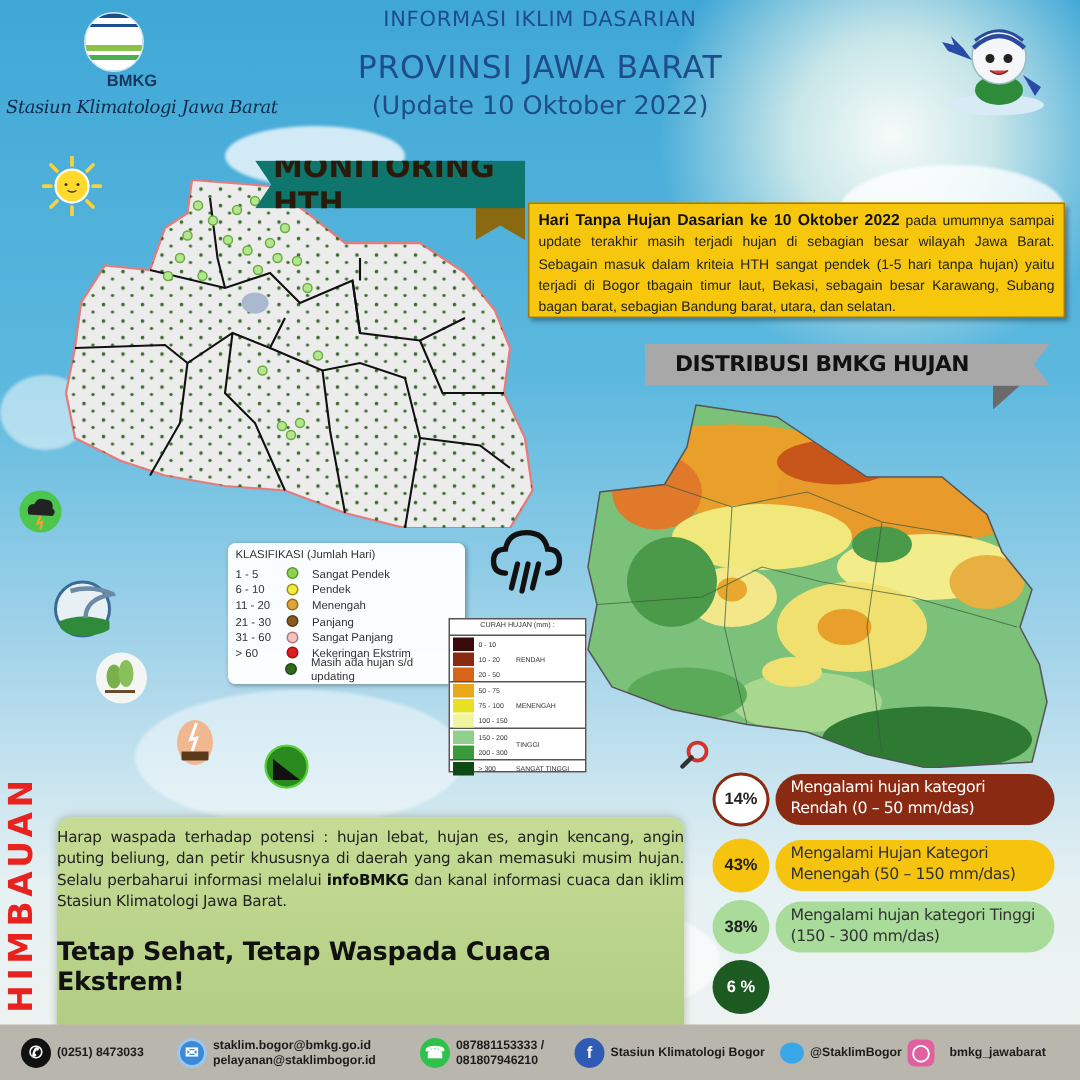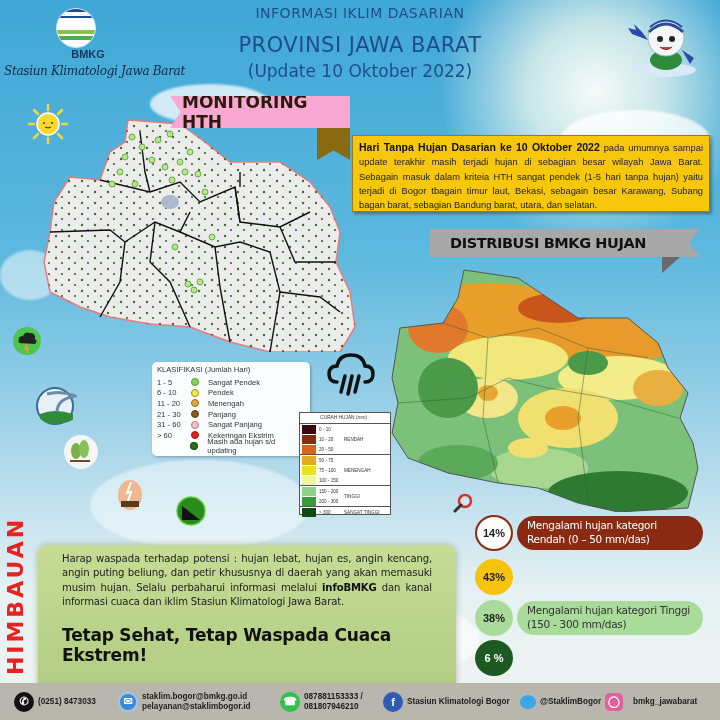--- a/index.html
+++ b/index.html
@@ -29,24 +29,24 @@
   .t1 { top: 5px; font-size: 14px; letter-spacing: 0.5px; }
   .t2 { top: 33px; font-size: 21px; letter-spacing: 0.5px; }
   .t3 { top: 61px; font-size: 17px; }
 
   .mascot { left: 622px; top: 10px; width: 80px; height: 70px; }
 
   
   .sun { left: 28px; top: 104px; width: 40px; height: 40px; }
 
   
-  .banner-mon { left: 170px; top: 96px; width: 180px; height: 32px; background: #f9a8d4;
+  .banner-mon { left: 170px; top: 107px; width: 180px; height: 32px; background: #0f766e;
     clip-path: polygon(0 0, 100% 0, 100% 100%, 0 100%, 6% 50%);
     display:flex; align-items:center; justify-content:center; padding-left:12px;
-    font-weight:bold; font-size:17px; color:#2a1a0a; font-family:"DejaVu Sans", sans-serif; }
+    font-weight:bold; font-size:20px; color:#2a1a0a; font-family:"DejaVu Sans", sans-serif; }
   .banner-mon-fold { left: 317px; top: 128px; width: 33px; height: 32px; background:#8a6a10;
     clip-path: polygon(0 0, 100% 0, 100% 100%, 50% 70%, 0 100%); }
 
   
   .hth-box { left: 352px; top: 135px; width: 358px; height: 77px; background: #f6c70c;
     border: 1px solid #a07a10; box-shadow: 2px 2px 3px rgba(0,0,0,0.35);
     padding: 4px 6px; font-size: 9.3px; line-height: 14.3px; color:#222; text-align: justify; }
   .hth-box b { font-size: 10.5px; color:#111; }
 
   
@@ -95,21 +95,21 @@
     display:flex; align-items:center; justify-content:center; font-weight:bold; font-size: 11px; }
   .stat-pill { position:absolute; left: 42px; top:0; width: 186px; height: 34px; border-radius: 17px;
     padding: 2px 8px 0 10px; font-size: 10.5px; line-height: 14px; font-family: "DejaVu Sans", sans-serif; letter-spacing:-0.3px; }
 
   
   .himb-label { left: 4px; top: 520px; width: 22px; height: 152px; }
   .himb-label span { position:absolute; left: 50%; top: 50%; transform: translate(-50%,-50%) rotate(-90deg);
     white-space: nowrap; font-weight: bold; font-size: 22px; color: #e8231f; letter-spacing: 3px; font-family:"DejaVu Sans", sans-serif; }
   .himb-box { left: 38px; top: 545px; width: 418px; height: 146px; border-radius: 9px;
     background: linear-gradient(180deg, #c6dc95 0%, #b1cc83 100%); box-shadow: 0 0 6px rgba(80,100,40,0.4);
-    padding: 7px 24px; }
+    padding: 7px 0; }
   .himb-text { font-size: 10.1px; line-height: 14.3px; color:#222; text-align: justify; font-family: "DejaVu Sans", sans-serif; letter-spacing: -0.15px; }
   .himb-text b { font-weight: bold; color:#111; }
   .himb-motto { margin-top: 16px; font-weight: bold; font-size: 17px; color:#111; font-family:"DejaVu Sans", sans-serif; letter-spacing: -0.2px; }
 
   
   .footer { left: 0; top: 683px; width: 720px; height: 37px; background: #b9b6ae; display:flex; align-items:center;
     font-size: 8.2px; font-weight: bold; color:#1c1c1c; }
   .f-item { display:flex; align-items:center; position:absolute; }
   .f-icon { width: 20px; height: 20px; border-radius: 50%; display:flex; align-items:center; justify-content:center; margin-right: 4px; color:#fff; font-size: 11px; font-weight:bold; }
 </style>
@@ -391,20 +391,21 @@
   <circle cx="13" cy="9" r="6" fill="#cfe6f5" stroke="#d0342a" stroke-width="2.5"></circle>
   <line x1="9" y1="13" x2="3" y2="19" stroke="#333" stroke-width="3" stroke-linecap="round"></line>
 </svg>
 
 <div class="stat" style="top:516px;">
   <div class="stat-circle" style="background:#fff;border:2px solid #8a2a10;color:#222">14%</div>
   <div class="stat-pill" style="background:#8b2a12;color:#fff">Mengalami hujan kategori Rendah (0 – 50 mm/das)</div>
 </div>
 <div class="stat" style="top:560px;">
   <div class="stat-circle" style="background:#f6c30e;color:#222">43%</div>
+  <div class="stat-pill" style="background:#f6c30e;color:#333">Mengalami Hujan Kategori Menengah (50 – 150 mm/das)</div>
 </div>
 <div class="stat" style="top:601px;">
   <div class="stat-circle" style="background:#a9dc9a;color:#222">38%</div>
   <div class="stat-pill" style="background:#a9dc9a;color:#333">Mengalami hujan kategori Tinggi (150 - 300 mm/das)</div>
 </div>
 <div class="stat" style="top:641px;">
   <div class="stat-circle" style="background:#1d5a22;color:#fff">6 %</div>
 </div>
 
 <div class="abs himb-label">

